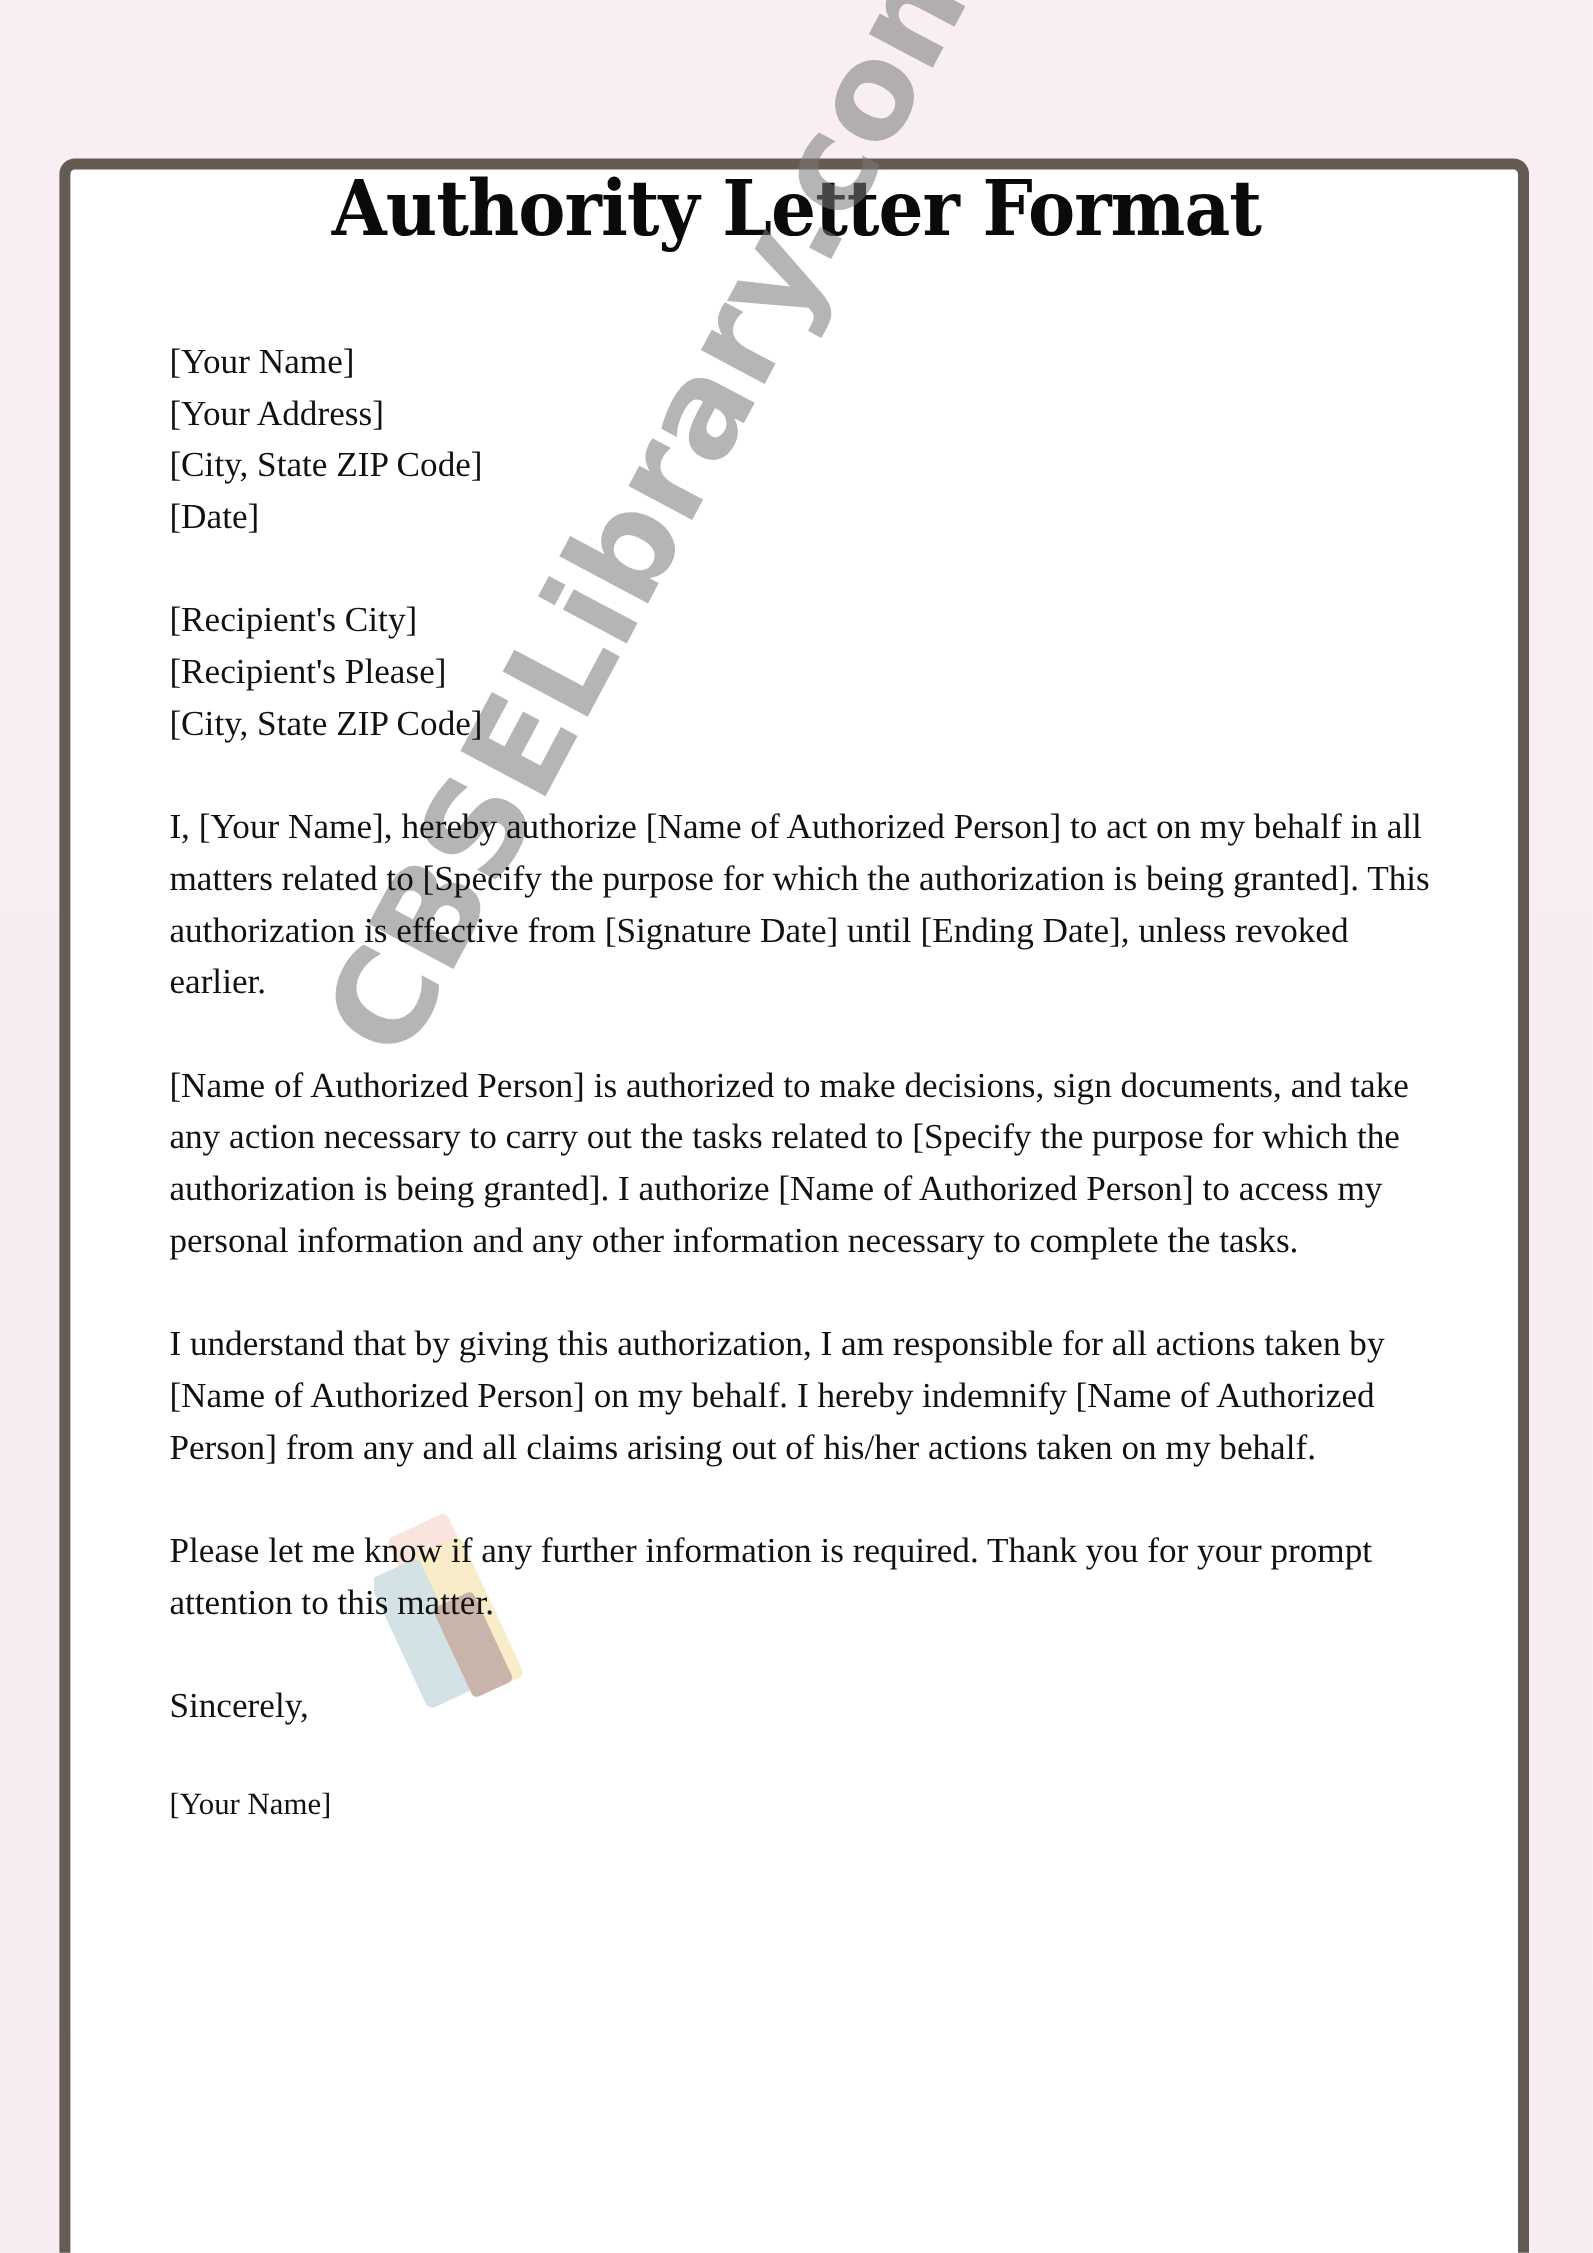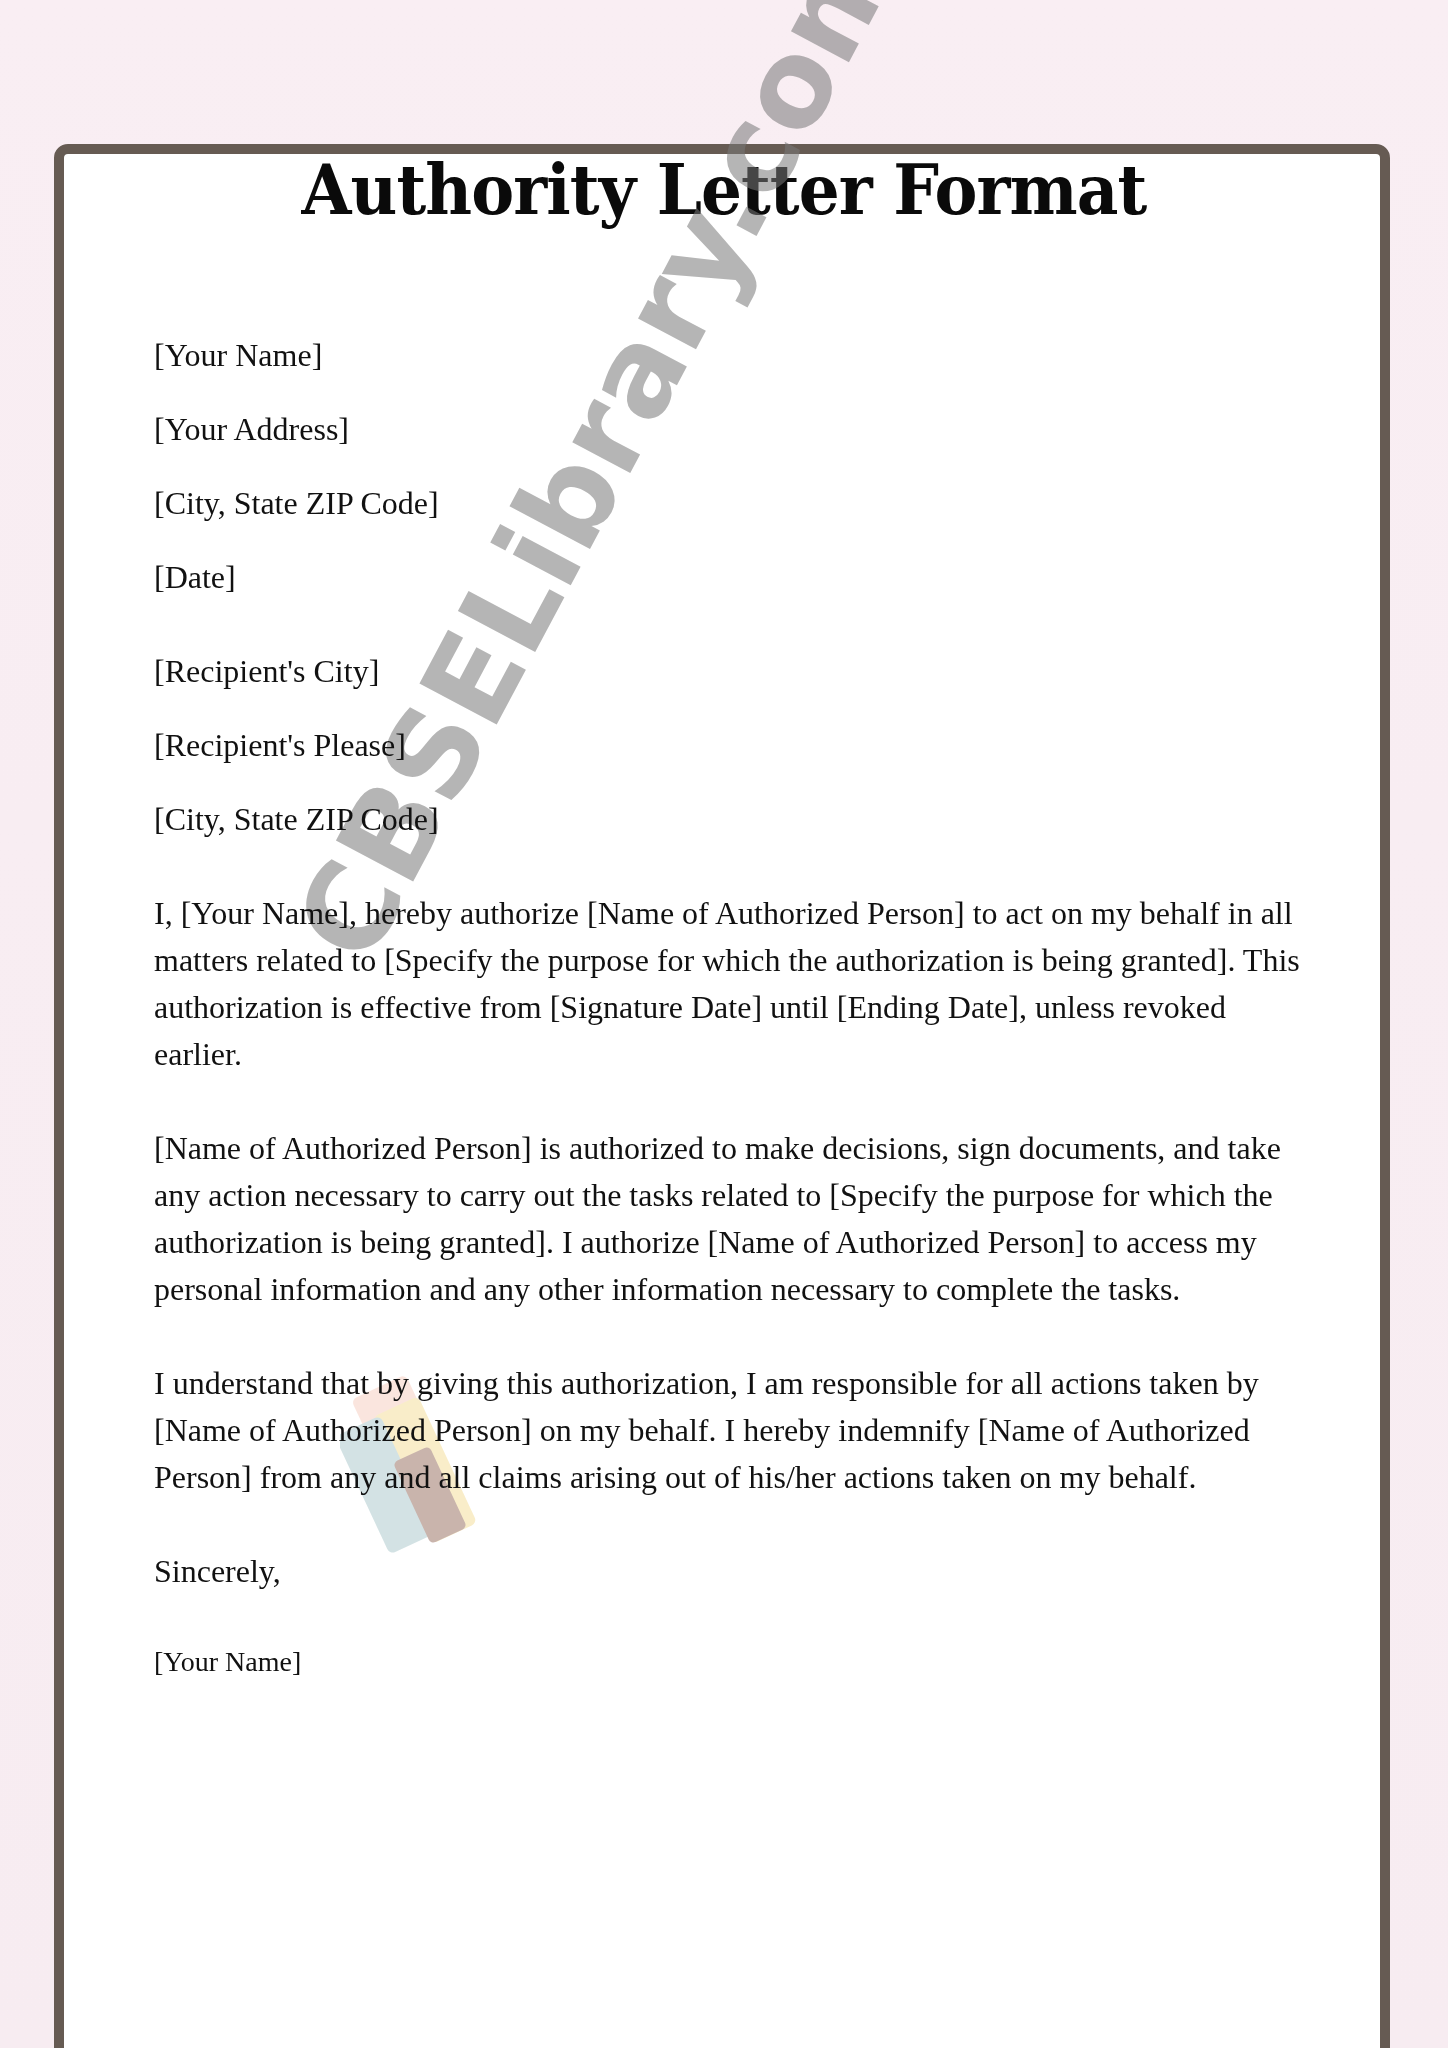--- a/index.html
+++ b/index.html
@@ -17,21 +17,21 @@
   .title {
     position: absolute; left: 0; right: 0; top: 148px; text-align: center;
     font-family: "DejaVu Serif", serif; font-weight: bold; font-size: 70px;
     color: #0a0a0a; letter-spacing: -1px; transform: scaleX(0.92);
   }
   .content {
     position: absolute; left: 154px; top: 305px; width: 1160px;
     font-size: 32px; line-height: 47px; color: #111;
   }
   .block { margin-bottom: 47px; }
-  .line { display: block; white-space: nowrap; margin-top: 27px; }
+  .line { display: block; white-space: nowrap; }
   .para { display: block; }
   .small { font-size: 28px; line-height: 40px; }
   .watermark {
     position: absolute; left: 330px; top: 880px;
     font-family: "DejaVu Sans", sans-serif; font-weight: bold; font-size: 120px;
     color: rgba(120,120,120,0.55); transform: rotate(-62deg); transform-origin: left center;
     white-space: nowrap; pointer-events: none;
   }
   .books {
     position: absolute; left: 340px; top: 1360px; width: 170px; height: 200px;
@@ -62,17 +62,18 @@
     <span class="line">[Date]</span>
   </div>
   <div class="block">
     <span class="line">[Recipient's City]</span>
     <span class="line">[Recipient's Please]</span>
     <span class="line">[City, State ZIP Code]</span>
   </div>
   <div class="block para">I, [Your Name], hereby authorize [Name of Authorized Person] to act on my behalf in all matters related to [Specify the purpose for which the authorization is being granted]. This authorization is effective from [Signature Date] until [Ending Date], unless revoked earlier.</div>
   <div class="block para">[Name of Authorized Person] is authorized to make decisions, sign documents, and take any action necessary to carry out the tasks related to [Specify the purpose for which the authorization is being granted]. I authorize [Name of Authorized Person] to access my personal information and any other information necessary to complete the tasks.</div>
   <div class="block para">I understand that by giving this authorization, I am responsible for all actions taken by [Name of Authorized Person] on my behalf. I hereby indemnify [Name of Authorized Person] from any and all claims arising out of his/her actions taken on my behalf.</div>
+  <div class="block para">Please let me know if any further information is required. Thank you for your prompt attention to this matter.</div>
   <div class="block">Sincerely,</div>
   <div>
     <span class="line small">[Your Name]</span>
   </div>
 </div>
 
 </body></html>

